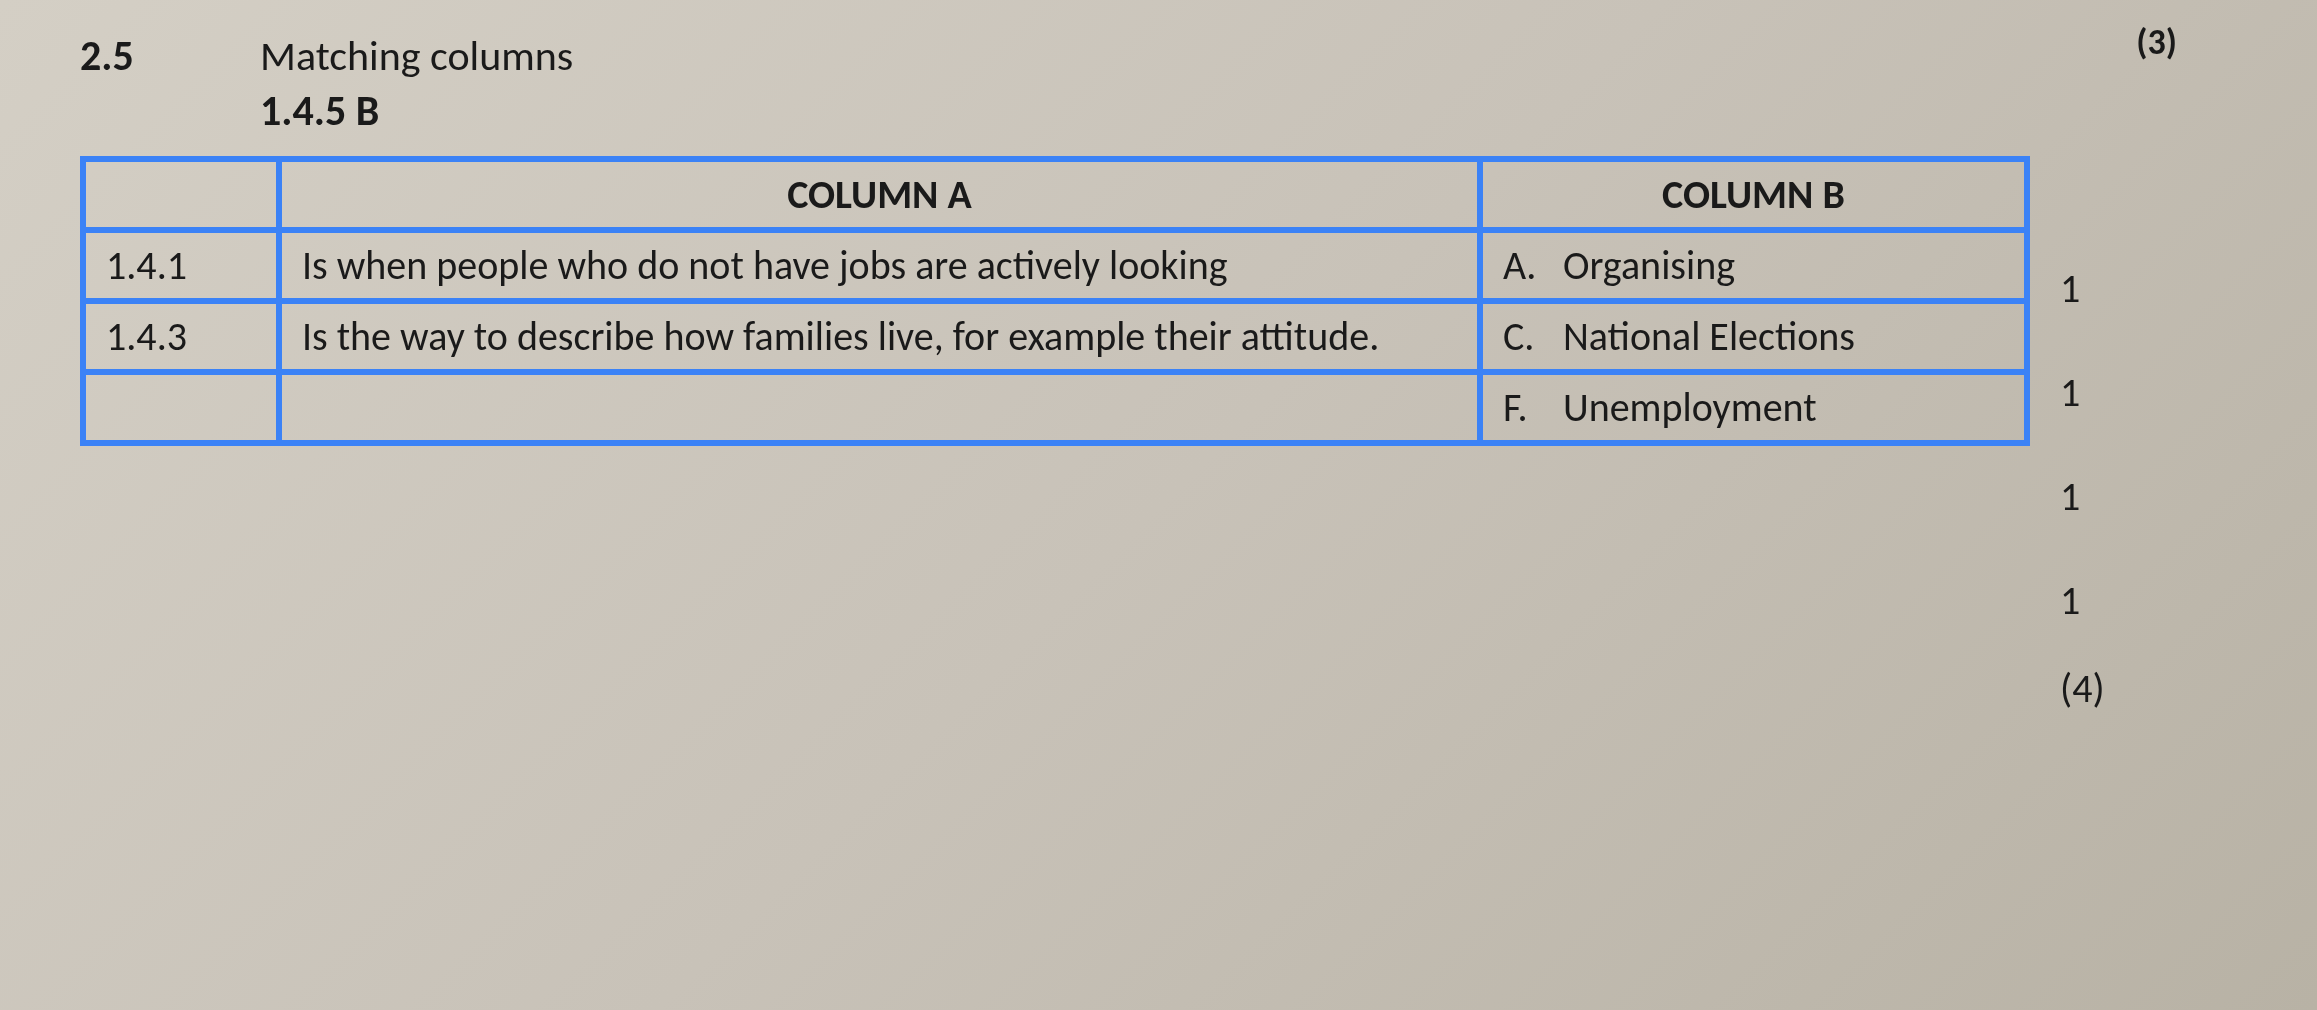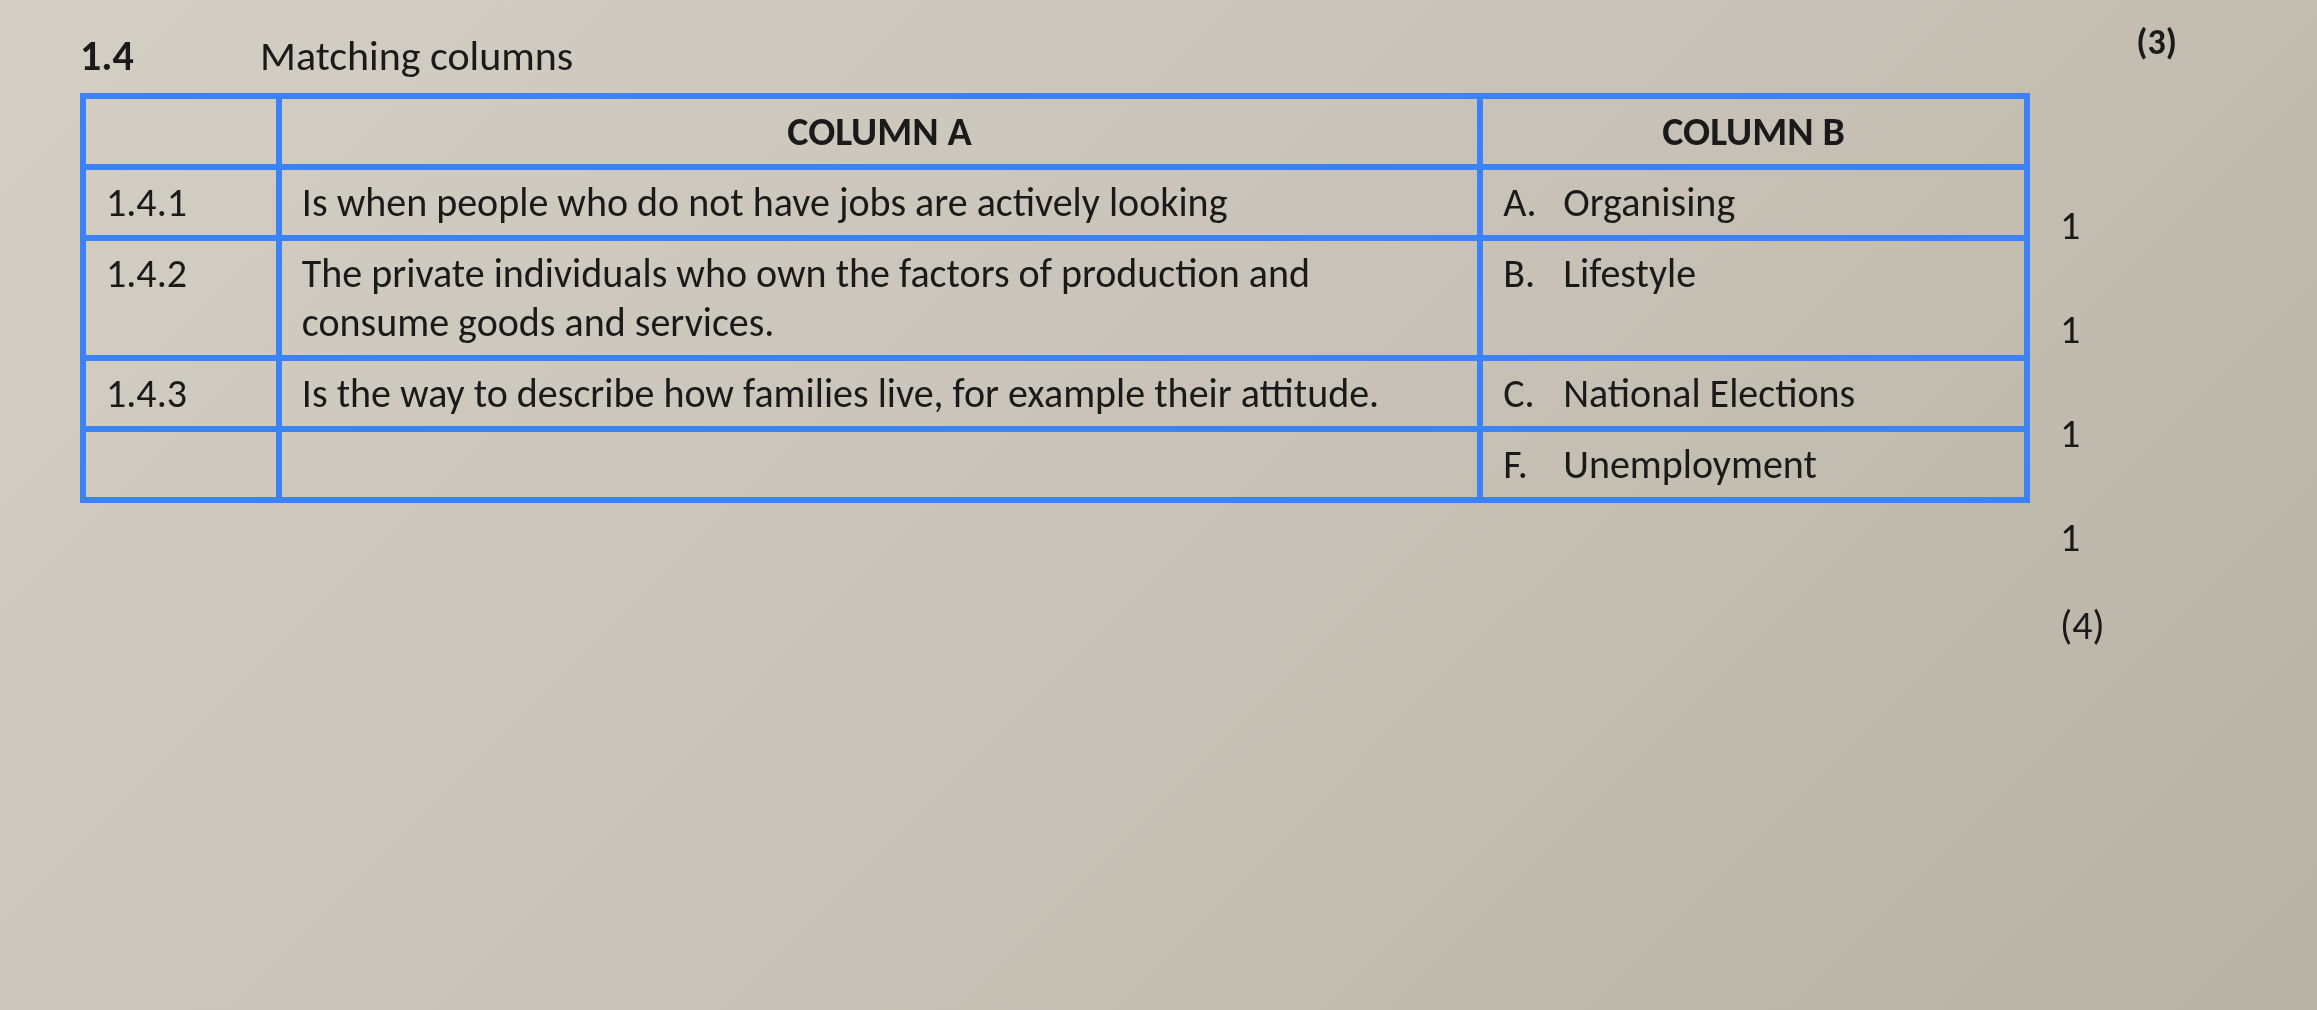--- a/index.html
+++ b/index.html
@@ -111,51 +111,42 @@
       padding-top: 8px;
     }
   </style>
 </head>
 <body>
 
 <div class="page-wrapper">
   <div class="top-right-mark">(3)</div>
 
   <div class="header-row">
-    <div class="question-number">1.4</div>
+    <div class="question-number">2.5</div>
     <div class="header-content">
       <div class="title">Matching columns</div>
+      <div class="example">1.4.5  B</div>
     </div>
   </div>
 
   <div class="content-row">
     <table>
       <tbody>
           <tr>
         <th class="col-num"></th>
         <th class="col-a">COLUMN A</th>
         <th class="col-b">COLUMN B</th>
       </tr>
       <tr>
         <td class="col-num">1.4.1</td>
         <td class="col-a">Is when people who do not have jobs are actively looking</td>
         <td class="col-b">
           <div class="col-b-inner">
             <span class="col-b-letter">A.</span>
             <span>Organising</span>
-          </div>
-        </td>
-      </tr>
-      <tr>
-        <td class="col-num">1.4.2</td>
-        <td class="col-a">The private individuals who own the factors of production and consume goods and services.</td>
-        <td class="col-b">
-          <div class="col-b-inner">
-            <span class="col-b-letter">B.</span>
-            <span>Lifestyle</span>
           </div>
         </td>
       </tr>
       <tr>
         <td class="col-num">1.4.3</td>
         <td class="col-a">Is the way to describe how families live, for example their attitude.</td>
         <td class="col-b">
           <div class="col-b-inner">
             <span class="col-b-letter">C.</span>
             <span>National Elections</span>

